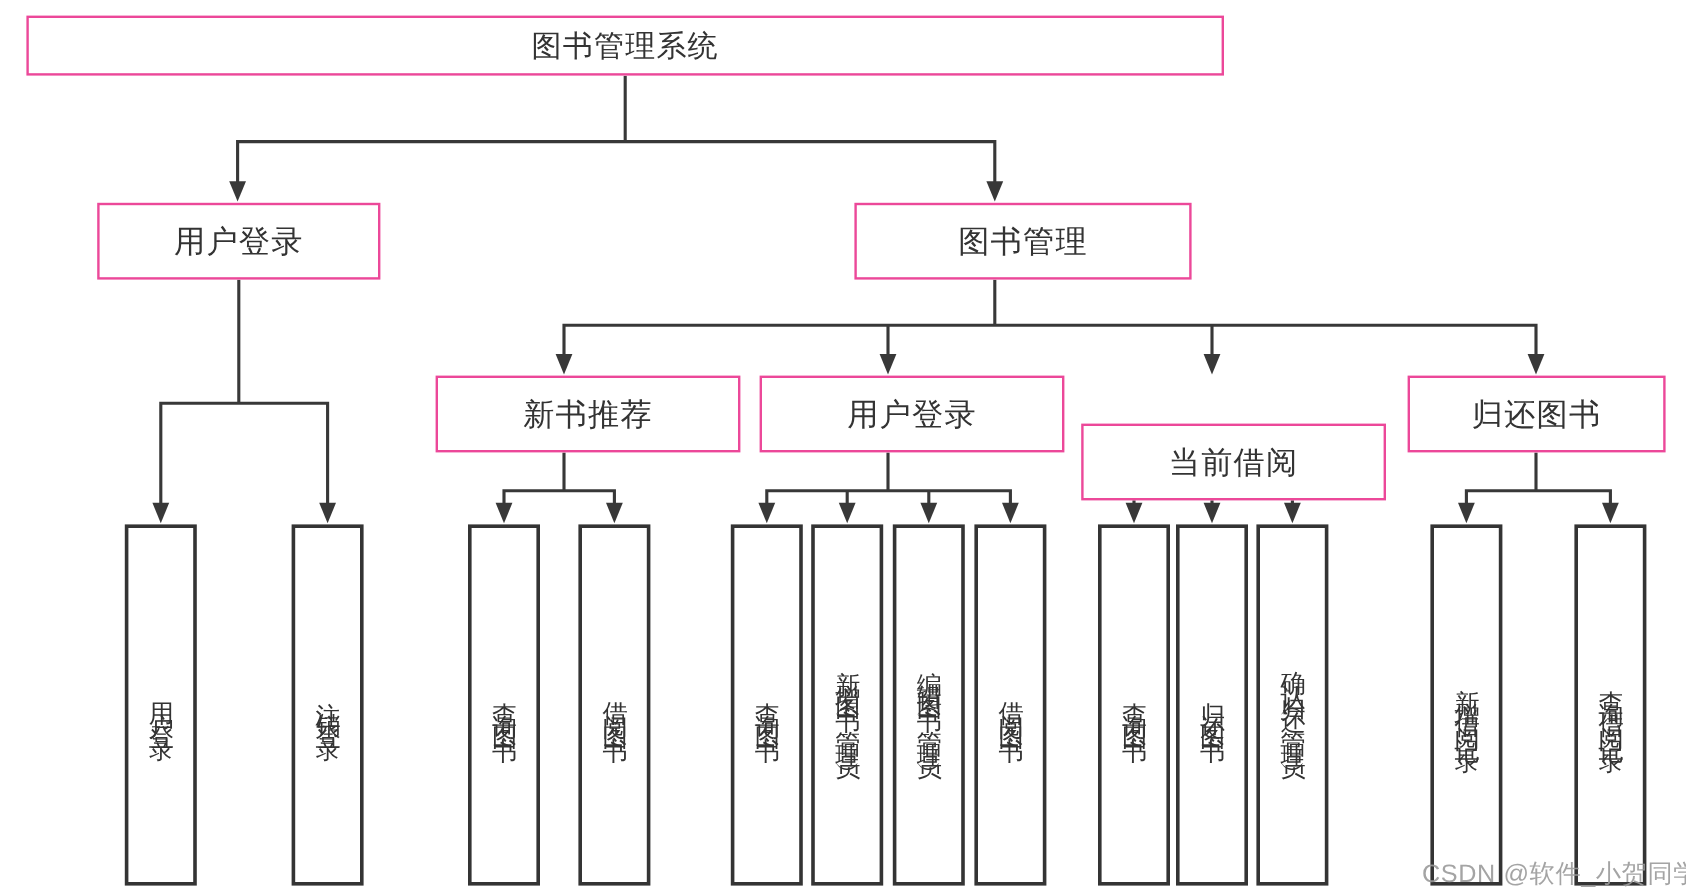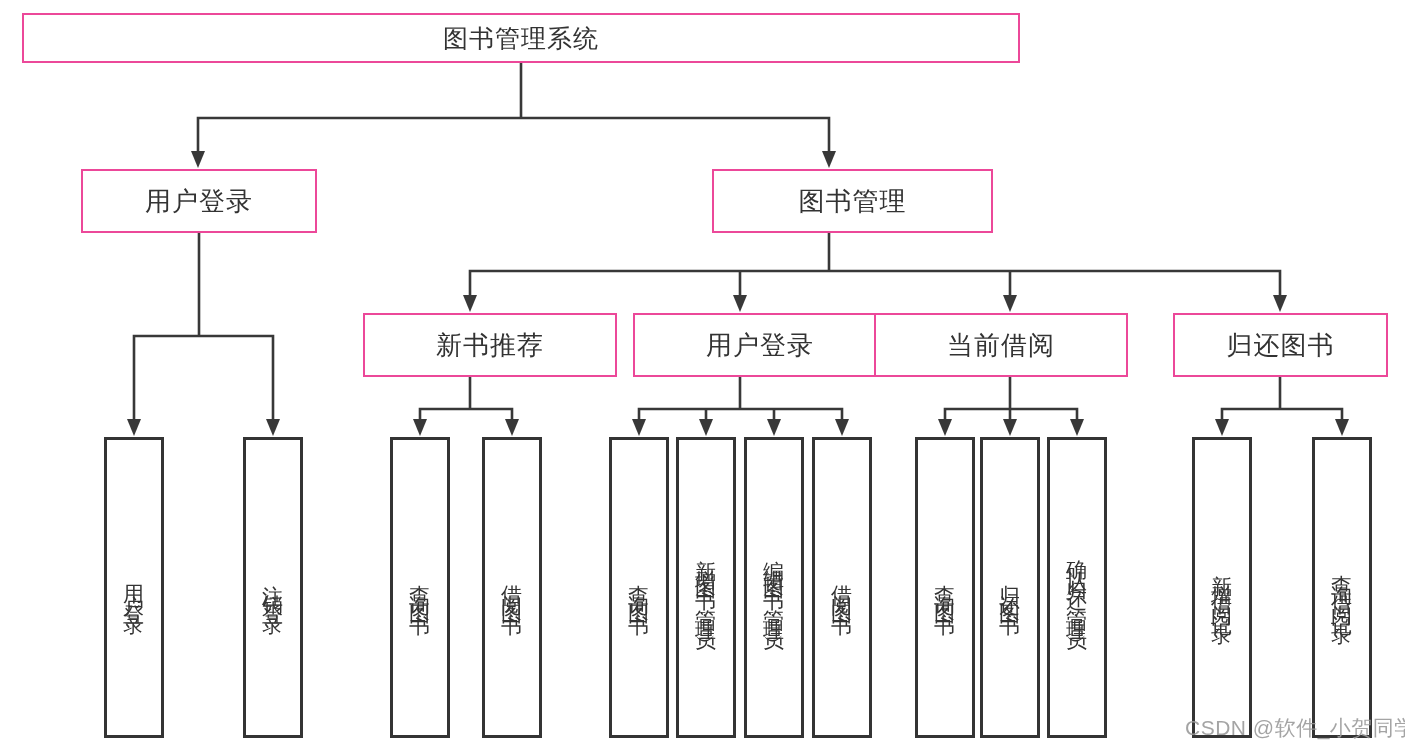--- a/index.html
+++ b/index.html
@@ -18,21 +18,21 @@
     border:2px solid #ec4899; z-index:1;
     display:flex; align-items:center; justify-content:center;
     font-size:26px; letter-spacing:1px; white-space:nowrap;
   }
   .root  { left:22px;  top:13px;  width:998px; height:50px;  font-size:25px; }
   .l2a   { left:81px;  top:169px; width:236px; height:64px; }
   .l2b   { left:712px; top:169px; width:281px; height:64px; }
   .l3    { top:313px; height:64px; width:254px; }
   .l3a   { left:363px; }
   .l3b   { left:633px; }
-  .l3c   { left:874px; }
+  .l3c   { left:901px;margin-top:40px; }
   .l3d   { left:1173px; width:215px; }
 
   .leaf {
     position:absolute; top:437px; width:60px; height:301px;
     box-sizing:border-box; background:#ffffff; border:3px solid #343434; z-index:1;
     writing-mode:vertical-rl; text-orientation:mixed;
     display:flex; align-items:center; justify-content:center;
     font-size:21px; letter-spacing:10px; line-height:1;
   }
   .f1a { left:104px; }  .f1b { left:243px; }

